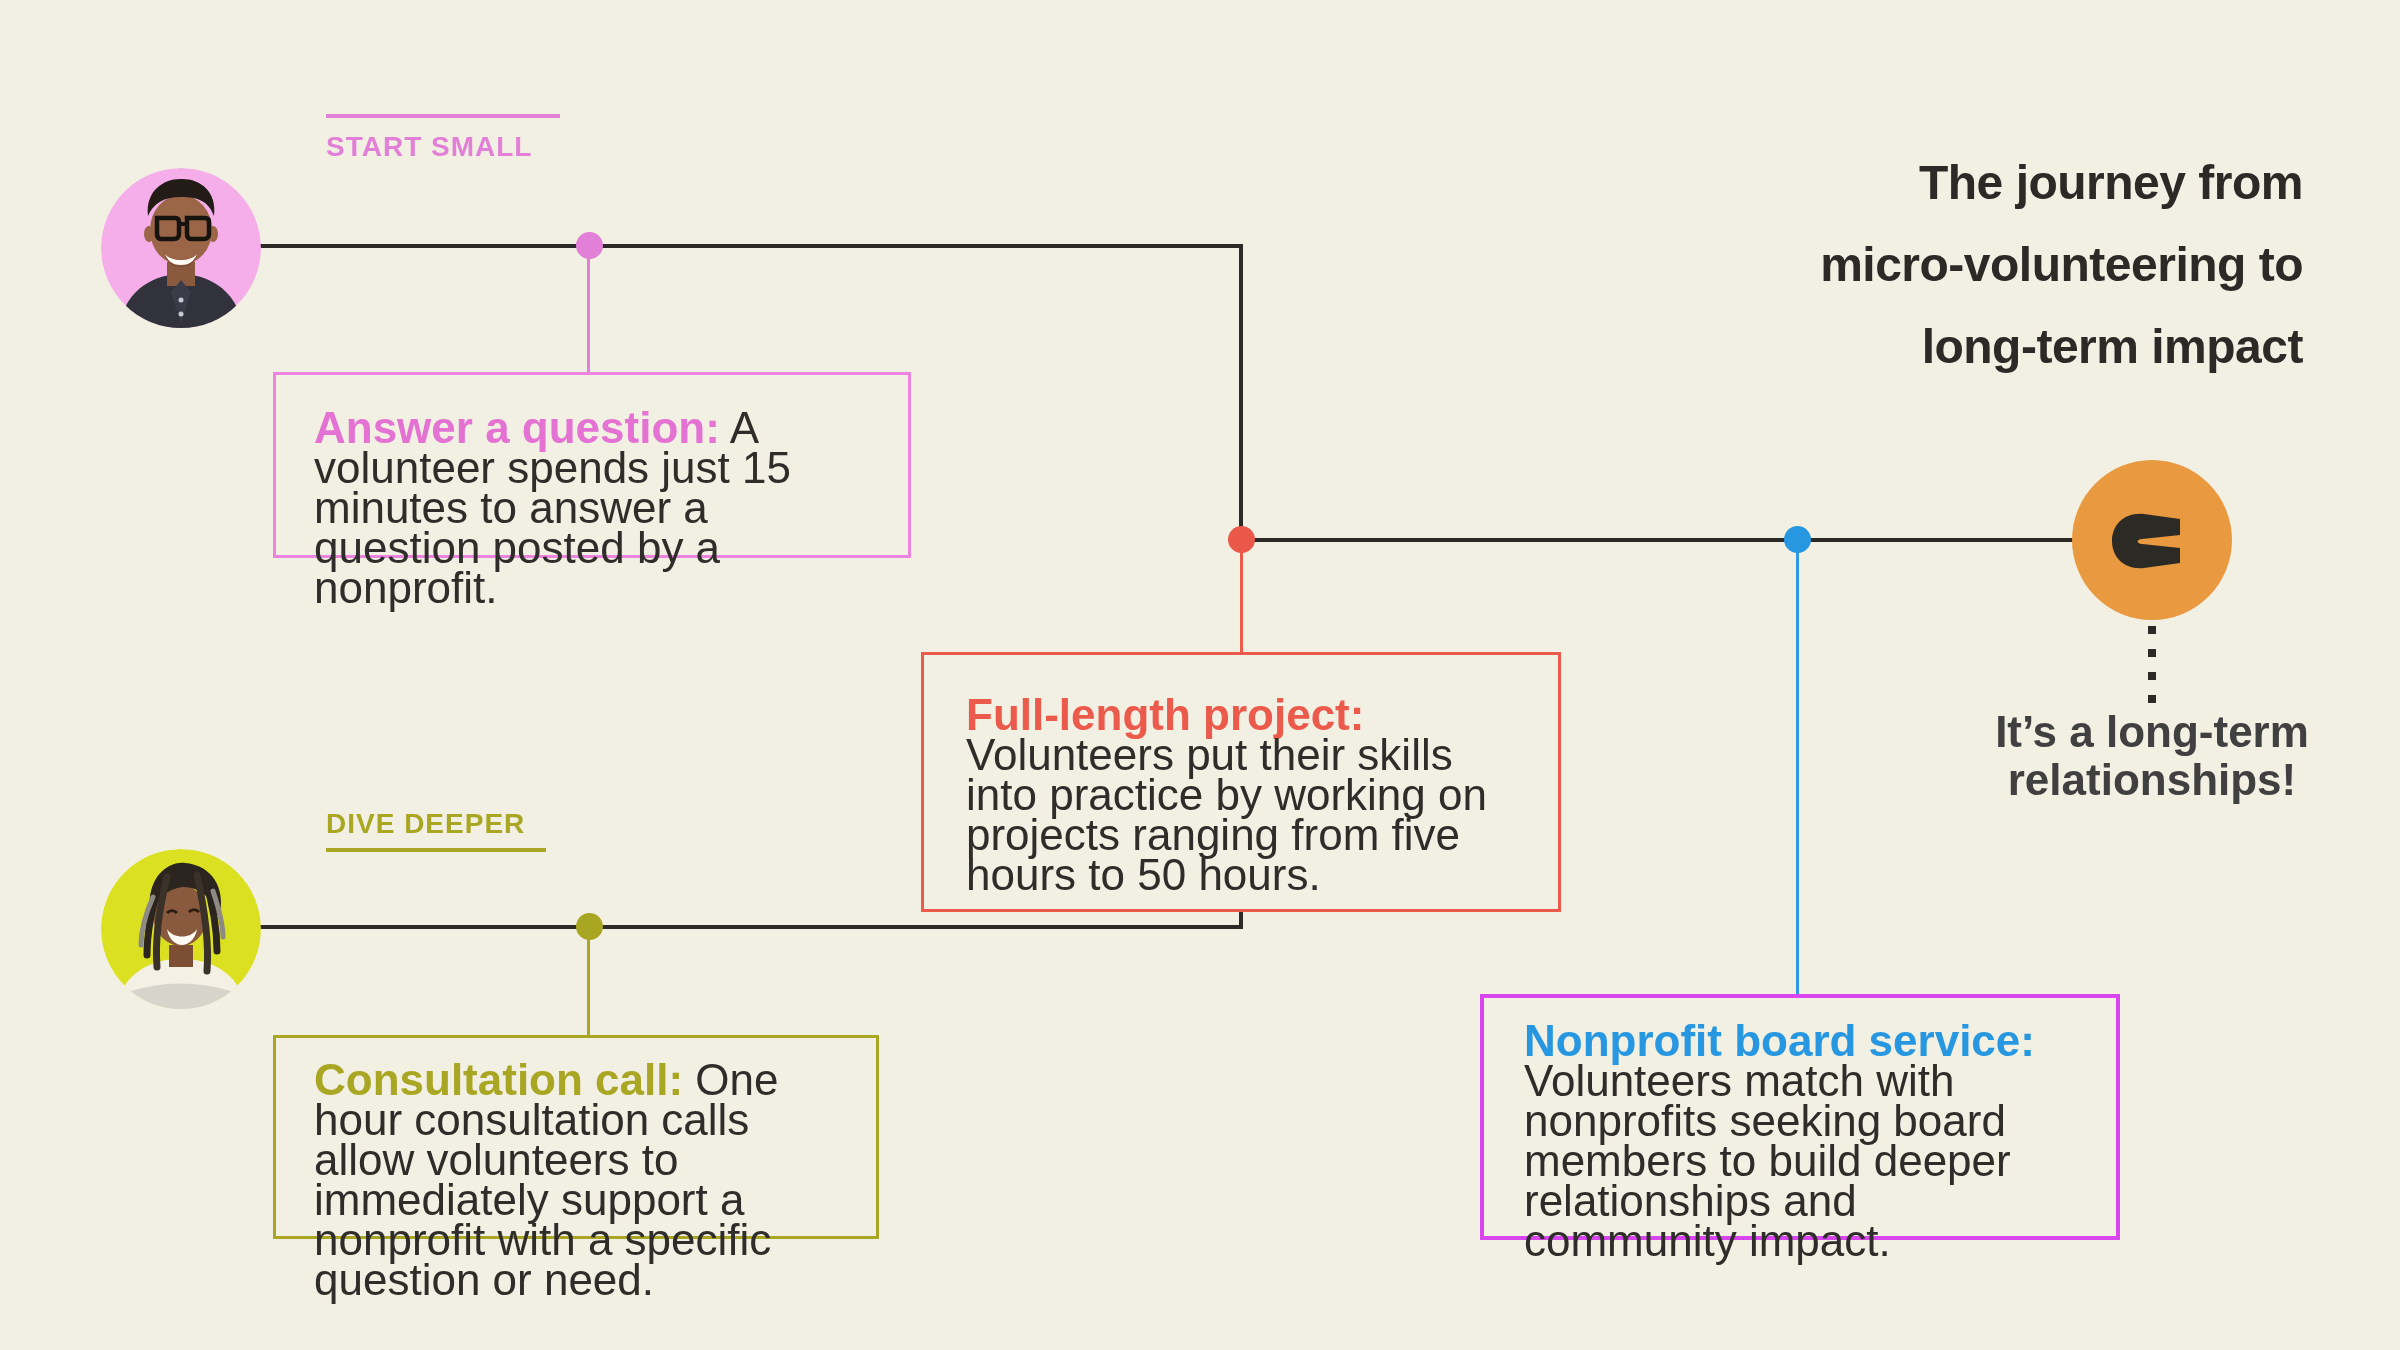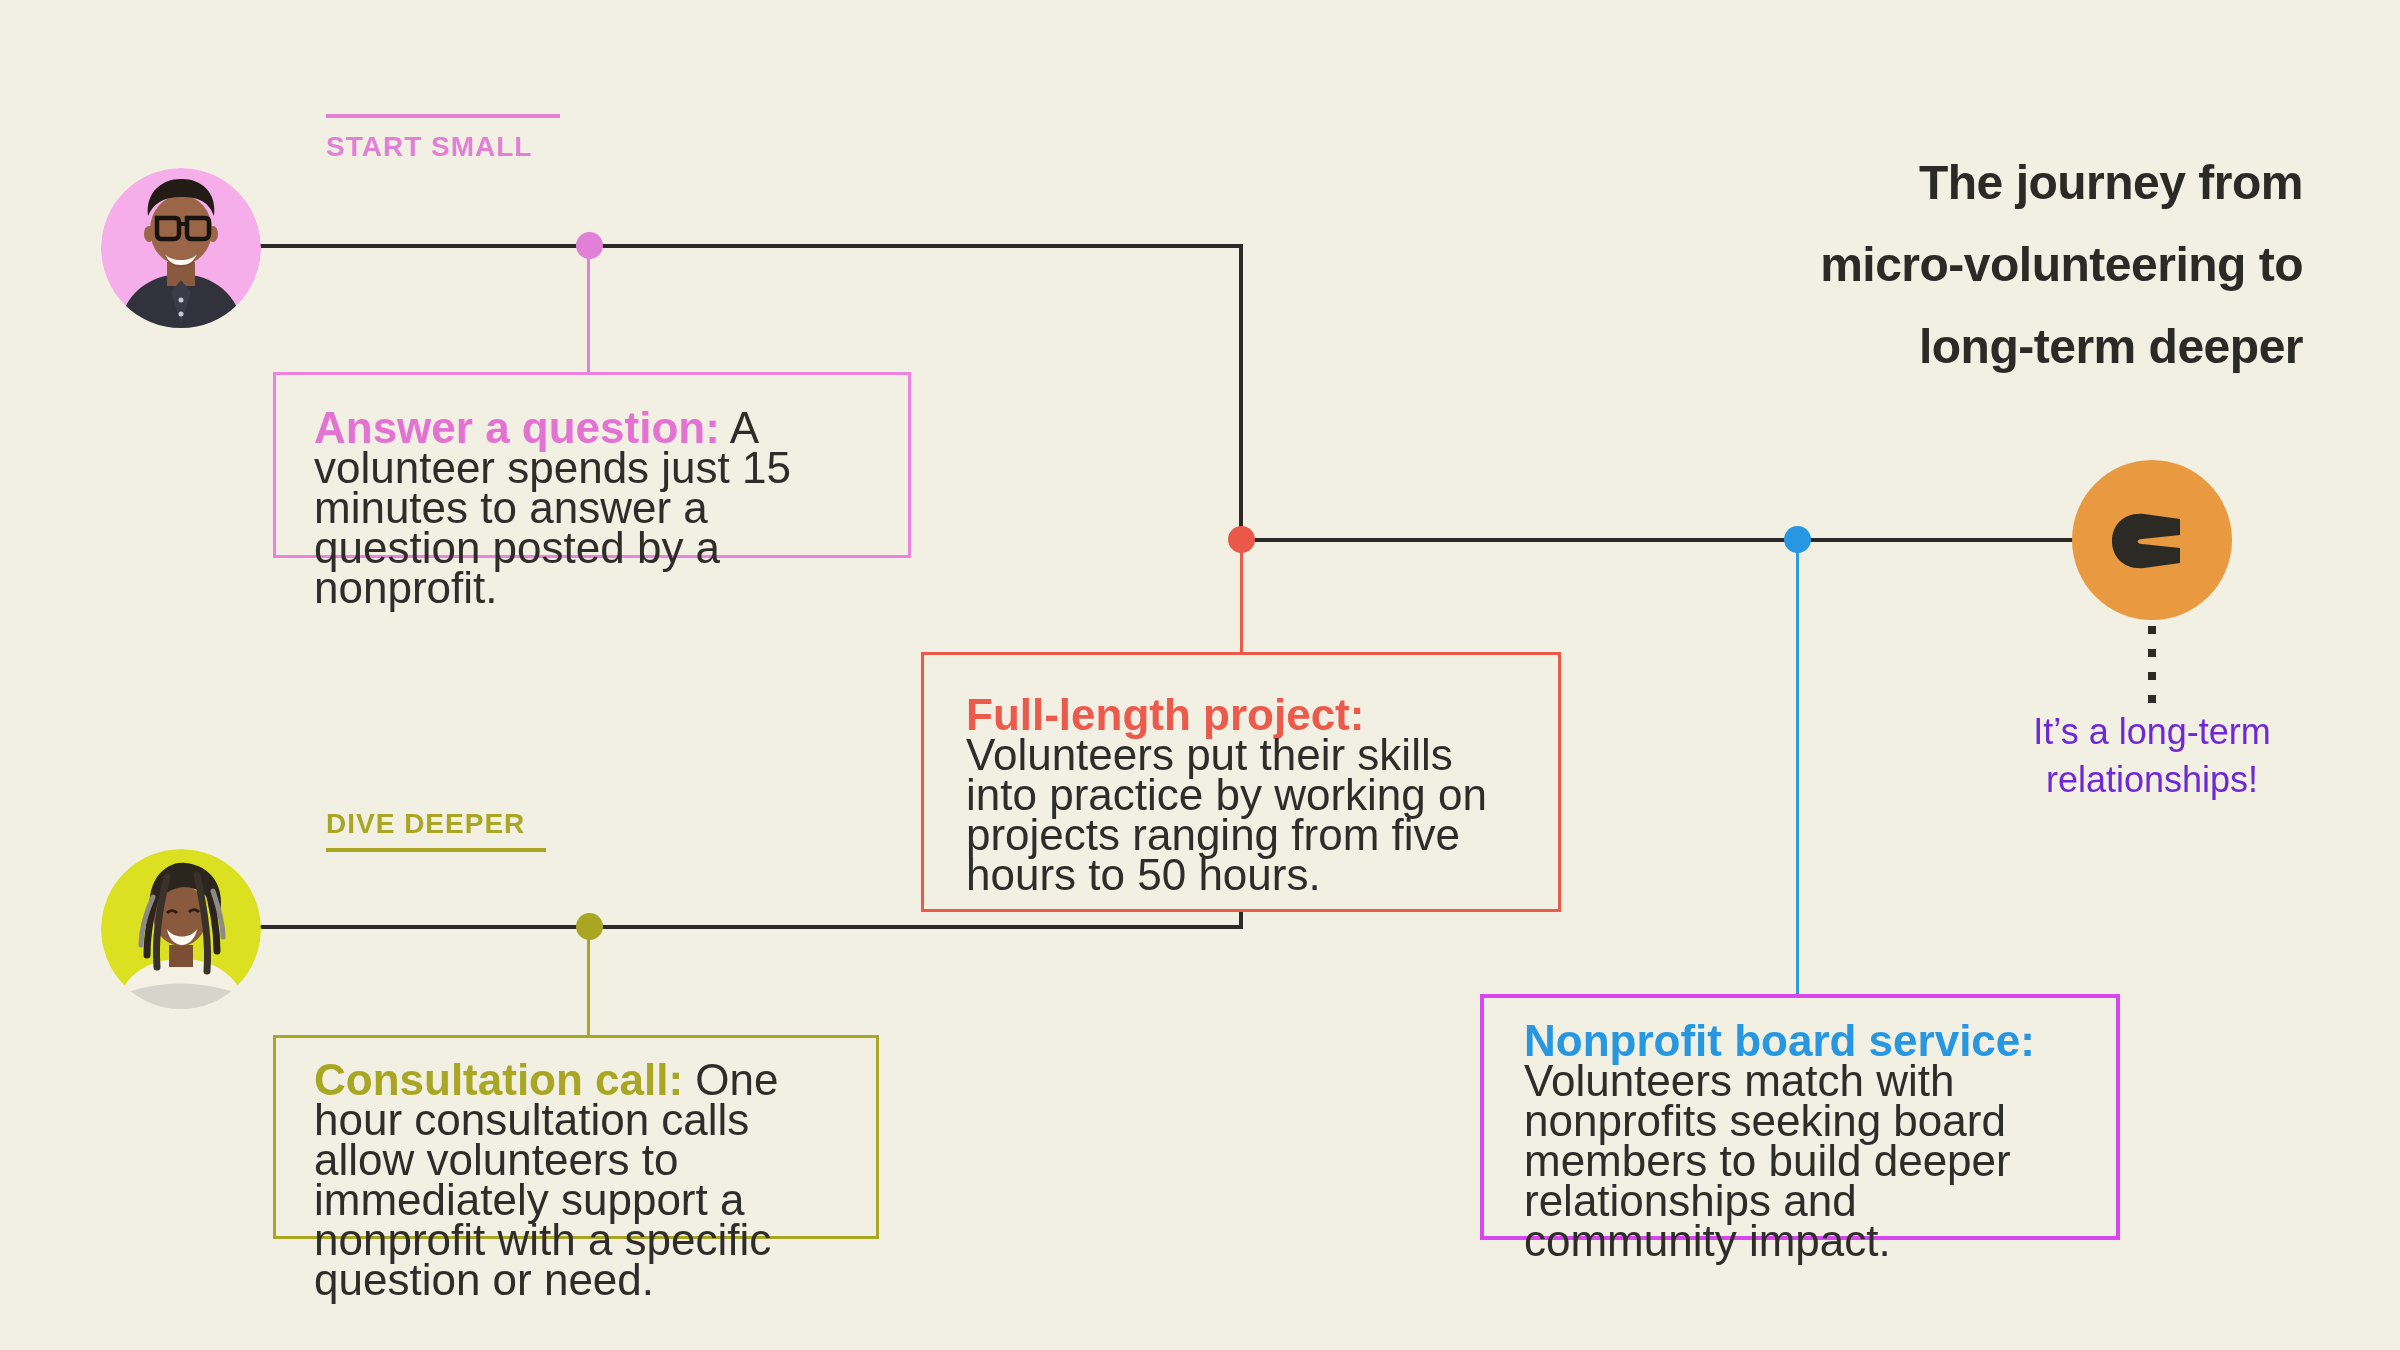--- a/index.html
+++ b/index.html
@@ -43,21 +43,21 @@
   .card-blue{border:4px solid #d946ef;}
   .card-blue .head{color:#2697e0;}
   
   .avatar{position:absolute;width:160px;height:160px;border-radius:50%;overflow:hidden;}
   .brand-circle{position:absolute;left:2072px;top:460px;width:160px;height:160px;border-radius:50%;
                 background:#e9993f;display:flex;align-items:center;justify-content:center;}
   
   .dotted{position:absolute;left:2148px;top:626px;display:flex;flex-direction:column;gap:15px;}
   .dotted i{width:8px;height:8px;background:#2b2a26;display:block;}
   .outcome{position:absolute;left:1977px;top:708px;width:350px;text-align:center;
-           font-size:36px;line-height:48px;font-weight:400;color:#6d28d9;}
+           font-size:44px;line-height:48px;font-weight:700;color:#404040;}
   .outcome span{display:block;}
 </style>
 </head>
 <body>
 
 <div class="canvas">
 
   <div class="line" style="left:259px;top:244px;width:984px;height:4px;"></div>
   <div class="line" style="left:1239px;top:244px;width:4px;height:298px;"></div>
   <div class="line" style="left:1241px;top:538px;width:835px;height:4px;"></div>
@@ -70,21 +70,21 @@
   <div class="stem stem-blue" style="left:1796px;top:540px;height:454px;"></div>
 
   <div class="dot dot-pink" style="left:576px;top:232px;"></div>
   <div class="dot dot-red" style="left:1228px;top:526px;"></div>
   <div class="dot dot-olive" style="left:576px;top:913px;"></div>
   <div class="dot dot-blue" style="left:1784px;top:526px;"></div>
 
   <h1 class="title">
     <span>The journey from</span>
     <span>micro-volunteering to</span>
-    <span>long-term deeper</span>
+    <span>long-term impact</span>
   </h1>
 
   <div class="rule rule-pink" style="left:326px;top:114px;width:234px;"></div>
   <div class="stage-label label-pink" style="left:326px;top:131px;">START SMALL</div>
 
   <div class="avatar" style="left:101px;top:168px;">
     <svg viewBox="0 0 160 160" width="160" height="160">
       <circle cx="80" cy="80" r="80" fill="#f5aeea"></circle>
       <path d="M 18 160 C 24 118 58 106 80 106 C 102 106 136 118 142 160 Z" fill="#31323c"></path>
       <path d="M 66 94 L 94 94 L 94 118 L 66 118 Z" fill="#8a5a3e"></path>

